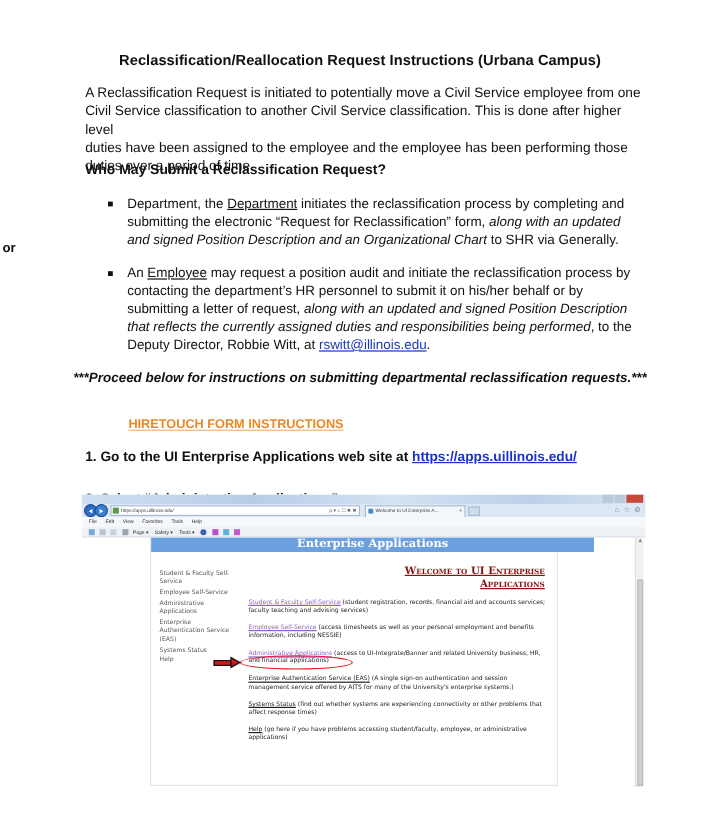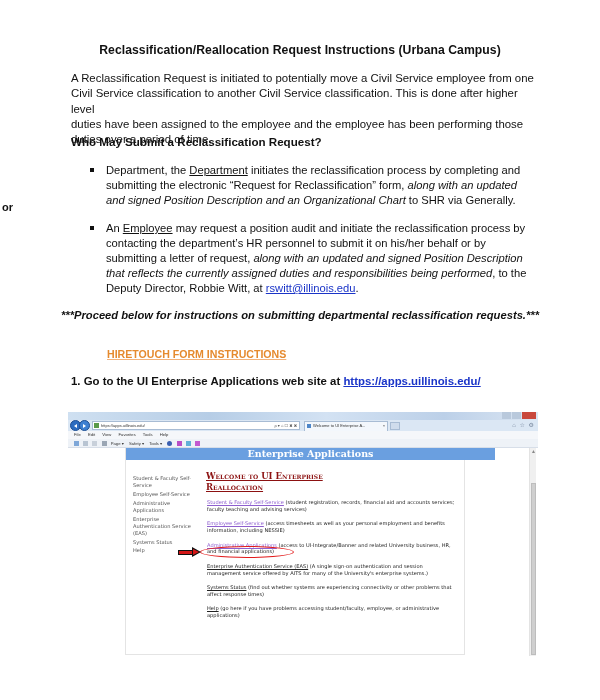--- a/index.html
+++ b/index.html
@@ -118,21 +118,21 @@
     position: absolute; left: 0; top: 0; width: 369px; height: 12px;
     background: #6a9fe0; color: #fff; text-align: center;
     font-family: "DejaVu Serif", serif; font-weight: bold; font-size: 9.5px; line-height: 12px;
   }
   .left-nav { position: absolute; left: 7px; top: 27px; width: 62px; }
   .left-nav .item {
     font-family: "DejaVu Sans", sans-serif; font-size: 5.1px; line-height: 7.2px; color: #555;
     margin-bottom: 1.5px;
   }
   .welcome {
-    position: absolute; left: 80px; top: 23px; width: 248px; text-align: left;
+    position: absolute; left: 80px; top: 23px; width: 248px; text-align: right;
     font-family: "DejaVu Serif", serif; font-weight: bold; color: #8c1111;
     font-size: 8.5px; line-height: 11px; text-decoration: underline; font-variant: small-caps;
   }
   .entries { position: absolute; left: 81px; top: 51px; width: 248px; }
   .entry {
     font-family: "DejaVu Sans", sans-serif; font-size: 5.1px; line-height: 6.8px; color: #222;
     margin-bottom: 7.7px;
   }
   .entry .lnk { text-decoration: underline; }
   .entry .lnk.visited { color: #8e5fcf; }
@@ -257,21 +257,21 @@
           <div class="item">Student &amp; Faculty Self-Service</div>
           <div class="item">Employee Self-Service</div>
           <div class="item">Administrative Applications</div>
           <div class="item">Enterprise Authentication Service (EAS)</div>
           <div class="item">Systems Status</div>
           <div class="item">Help</div>
         </div>
 
         <div class="welcome">
           <div>Welcome to UI Enterprise</div>
-          <div>Reallocation</div>
+          <div>Applications</div>
         </div>
 
         <div class="entries">
           <div class="entry">
             <span class="lnk visited">Student &amp; Faculty Self-Service</span><span> (student registration, records, financial aid and accounts services; faculty teaching and advising services)</span>
           </div>
           <div class="entry">
             <span class="lnk visited">Employee Self-Service</span><span> (access timesheets as well as your personal employment and benefits information, including NESSIE)</span>
           </div>
           <div class="entry">

